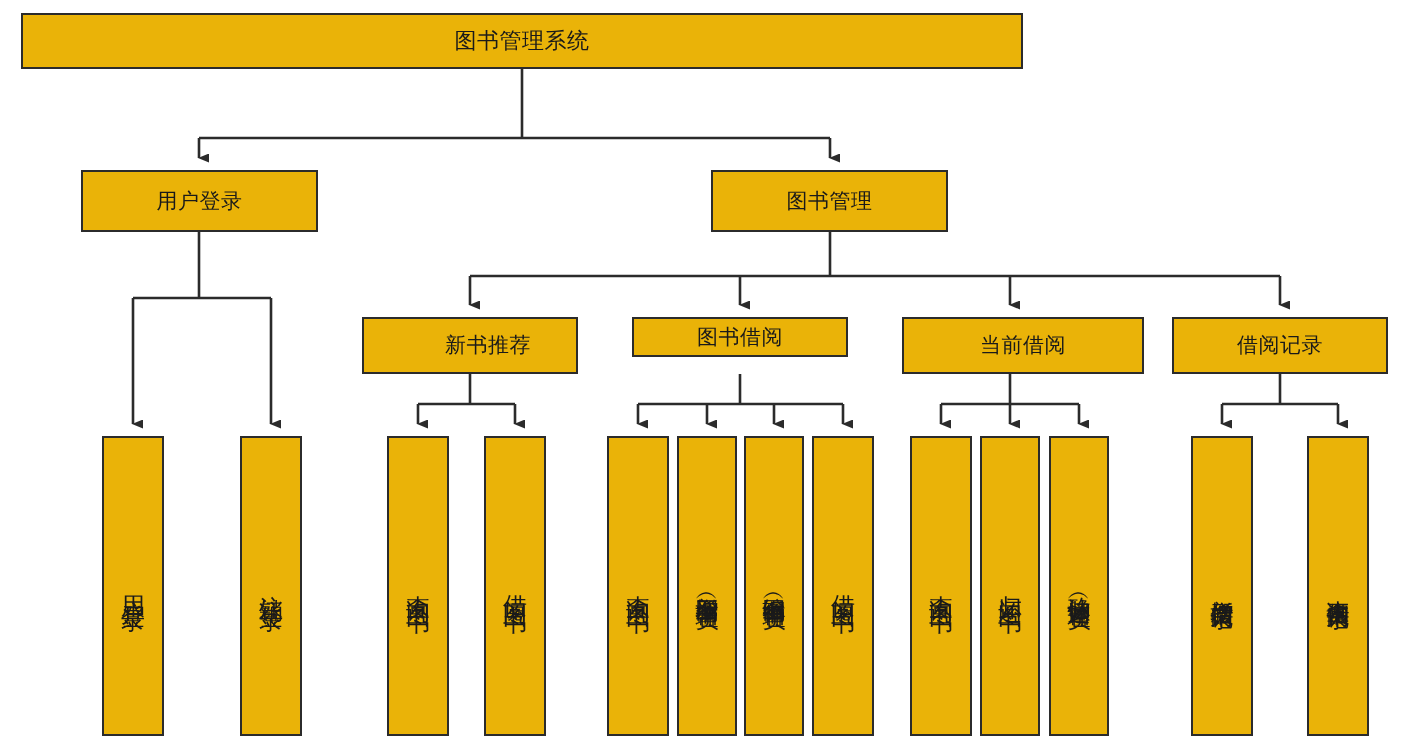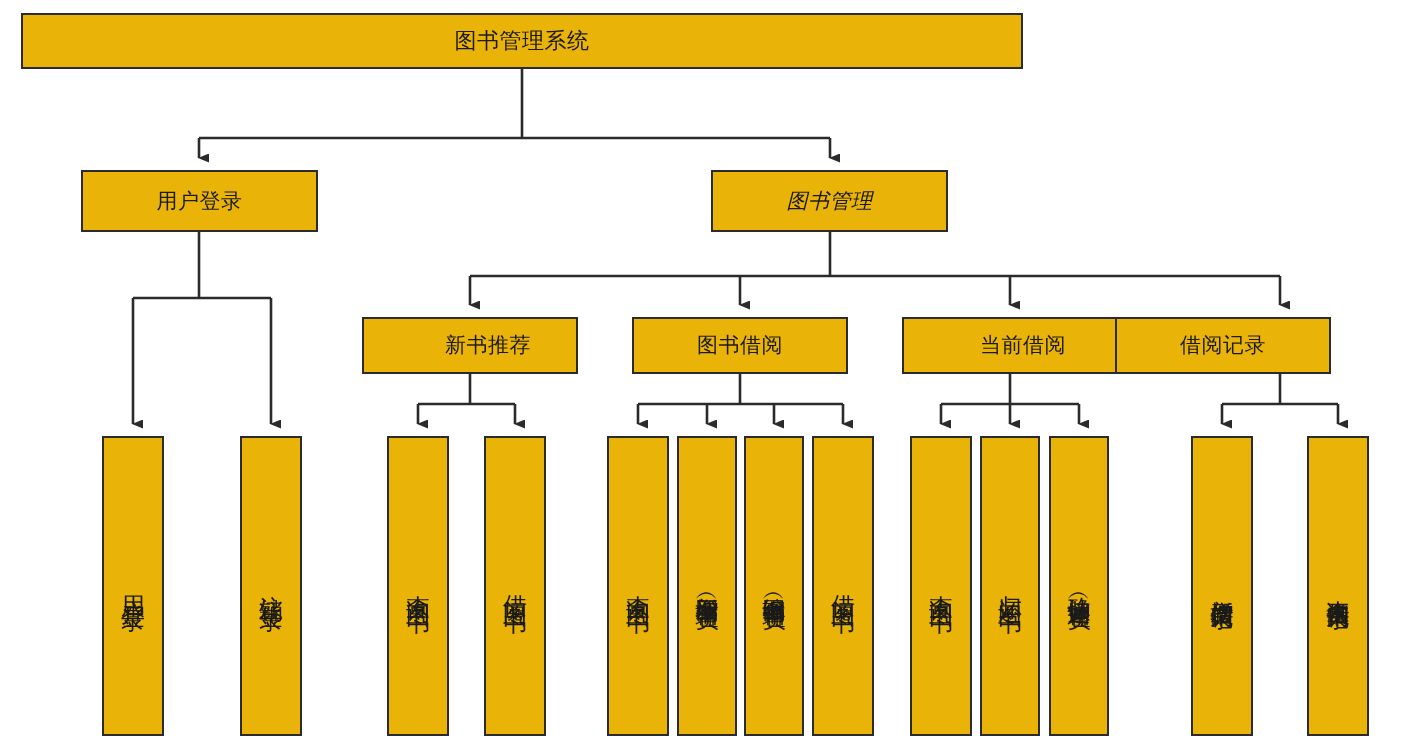--- a/index.html
+++ b/index.html
@@ -133,34 +133,34 @@
     </g>
   </svg>
 
   <div class="node h root" style="left:21px; top:13px; width:1002px; height:56px;">
     <span class="node-label">图书管理系统</span>
   </div>
 
   <div class="node h" style="left:81px; top:170px; width:237px; height:62px;">
     <span class="node-label">用户登录</span>
   </div>
-  <div class="node h" style="left:711px; top:170px; width:237px; height:62px;font-style:italic;">
+  <div class="node h" style="left:711px; top:170px; width:237px; height:62px;">
     <span class="node-label">图书管理</span>
   </div>
 
   <div class="node h" style="left:362px; top:317px; width:216px; height:57px;padding-left:36px;">
     <span class="node-label">新书推荐</span>
   </div>
-  <div class="node h" style="left:632px; top:317px; width:216px; height:57px;">
+  <div class="node h" style="left:632px; top:317px; width:216px; height:40px;">
     <span class="node-label">图书借阅</span>
   </div>
   <div class="node h" style="left:902px; top:317px; width:242px; height:57px;">
     <span class="node-label">当前借阅</span>
   </div>
-  <div class="node h" style="left:1115px; top:317px; width:216px; height:57px;">
+  <div class="node h" style="left:1172px; top:317px; width:216px; height:57px;">
     <span class="node-label">借阅记录</span>
   </div>
 
   <div class="node v" style="left:102px; top:436px; width:62px; height:300px;">
     <span class="node-label">用户登录</span>
   </div>
   <div class="node v" style="left:240px; top:436px; width:62px; height:300px;">
     <span class="node-label">注销登录</span>
   </div>
 

